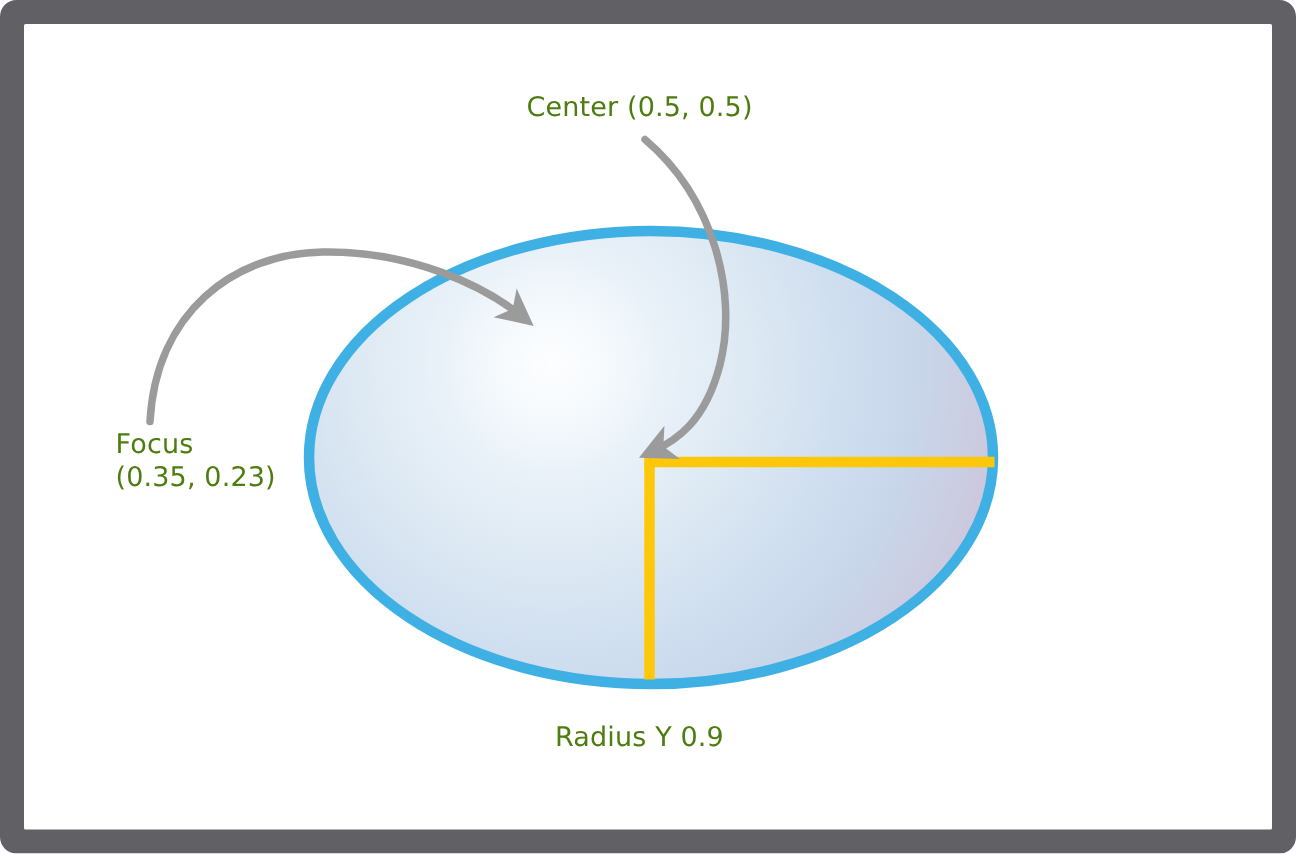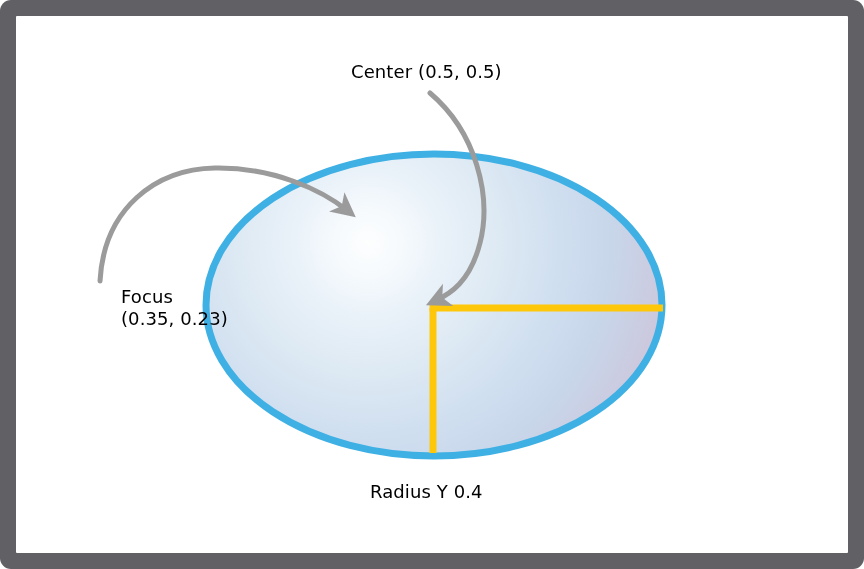--- a/index.html
+++ b/index.html
@@ -28,29 +28,29 @@
   }
   #diagram {
     position: absolute;
     left: 0;
     top: 0;
     width: 864px;
     height: 569px;
   }
   .lbl {
     position: absolute;
-    color: #000000;
+    color: #4d7c0f;
     font-family: "DejaVu Sans", "Liberation Sans", sans-serif;
     font-size: 18px;
     line-height: 22px;
     white-space: pre;
     letter-spacing: 0.1px;
   }
   #label-center   { left: 351px; top: 61px; }
-  #label-focus    { left: 77px;  top: 286px; margin-left: 44px; }
+  #label-focus    { left: 77px;  top: 286px; }
   #label-radius-x { left: 681px; top: 297px; }
   #label-radius-y { left: 370px; top: 481px; }
 </style>
 </head>
 <body>
 
 <div id="stage">
 
   <svg id="frame" viewBox="0 0 864 569">
     <rect x="0" y="0" width="864" height="569" rx="11" ry="11" fill="#606065"></rect>
@@ -87,15 +87,15 @@
       <path d="M 430,93 C 476,132 492,196 480,243 C 470,282 450,294 435,301" stroke="#9b9b9b" stroke-width="5" fill="none" stroke-linecap="round" marker-end="url(#arrowHead)"></path>
       <path d="M 100,281 C 104,208 156,169 215,168 C 273,167 322,190 348,211" stroke="#9b9b9b" stroke-width="5" fill="none" stroke-linecap="round" marker-end="url(#arrowHead)"></path>
     </g>
   </svg>
 
   <div class="lbl" id="label-center">Center (0.5, 0.5)</div>
 
   <div class="lbl" id="label-focus"><span>Focus</span><br><span>(0.35, 0.23)</span></div>
 
 
-  <div class="lbl" id="label-radius-y">Radius Y 0.4</div>
+  <div class="lbl" id="label-radius-y">Radius Y 0.9</div>
 
 </div>
 
 </body></html>

